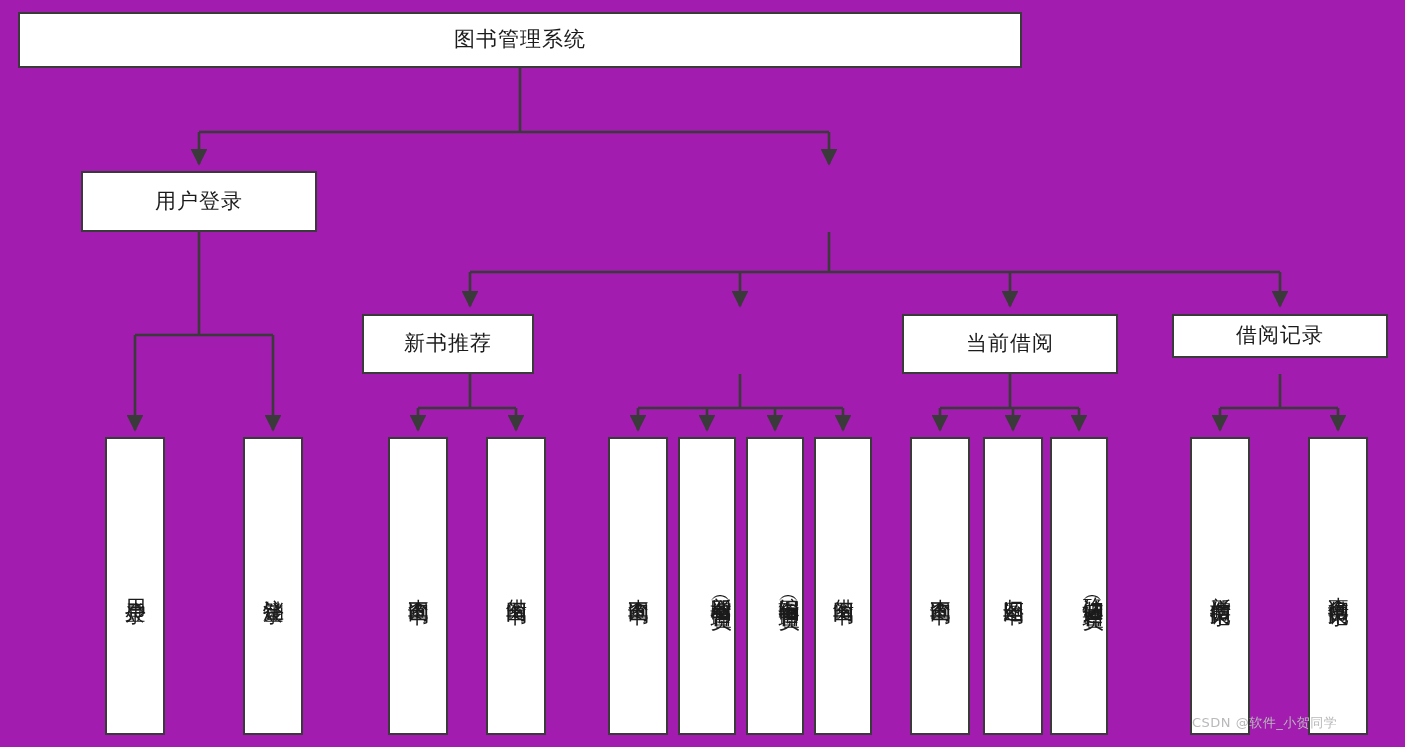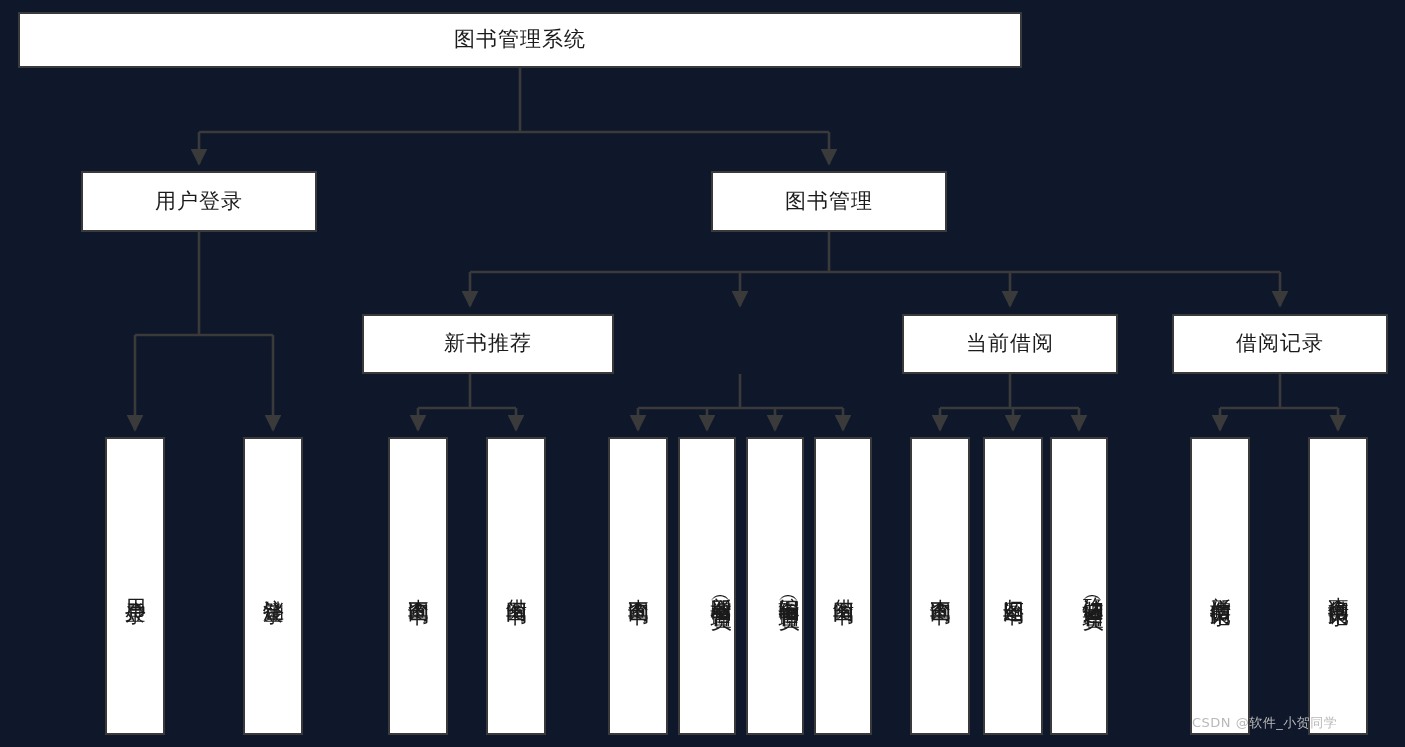--- a/index.html
+++ b/index.html
@@ -7,21 +7,21 @@
     padding: 0;
     background: #ffffff;
   }
   body {
     font-family: "DejaVu Sans", "Liberation Sans", sans-serif;
   }
   #canvas {
     position: relative;
     width: 1405px;
     height: 747px;
-    background: #0f172a;
+    background: #a21caf;
     overflow: hidden;
   }
   svg.lines {
     position: absolute;
     left: 0;
     top: 0;
     width: 1405px;
     height: 747px;
   }
   .node {
@@ -118,31 +118,28 @@
     </g>
   </svg>
 
   <div class="node node-h" style="left:18px; top:12px; width:1004px; height:56px;">
     <span>图书管理系统</span>
   </div>
 
   <div class="node node-h" style="left:81px; top:171px; width:236px; height:61px;">
     <span>用户登录</span>
   </div>
-  <div class="node node-h" style="left:711px; top:171px; width:236px; height:61px;">
-    <span>图书管理</span>
-  </div>
 
-  <div class="node node-h" style="left:362px; top:314px; width:252px; height:60px;">
+  <div class="node node-h" style="left:362px; top:314px; width:172px; height:60px;">
     <span>新书推荐</span>
   </div>
   <div class="node node-h" style="left:902px; top:314px; width:216px; height:60px;">
     <span>当前借阅</span>
   </div>
-  <div class="node node-h" style="left:1172px; top:314px; width:216px; height:60px;">
+  <div class="node node-h" style="left:1172px; top:314px; width:216px; height:44px;">
     <span>借阅记录</span>
   </div>
 
   <div class="node node-v" style="left:105px; top:437px; width:60px; height:298px;">
     <span class="vlabel">用户登录</span>
   </div>
   <div class="node node-v" style="left:243px; top:437px; width:60px; height:298px;">
     <span class="vlabel">注销登录</span>
   </div>
 

